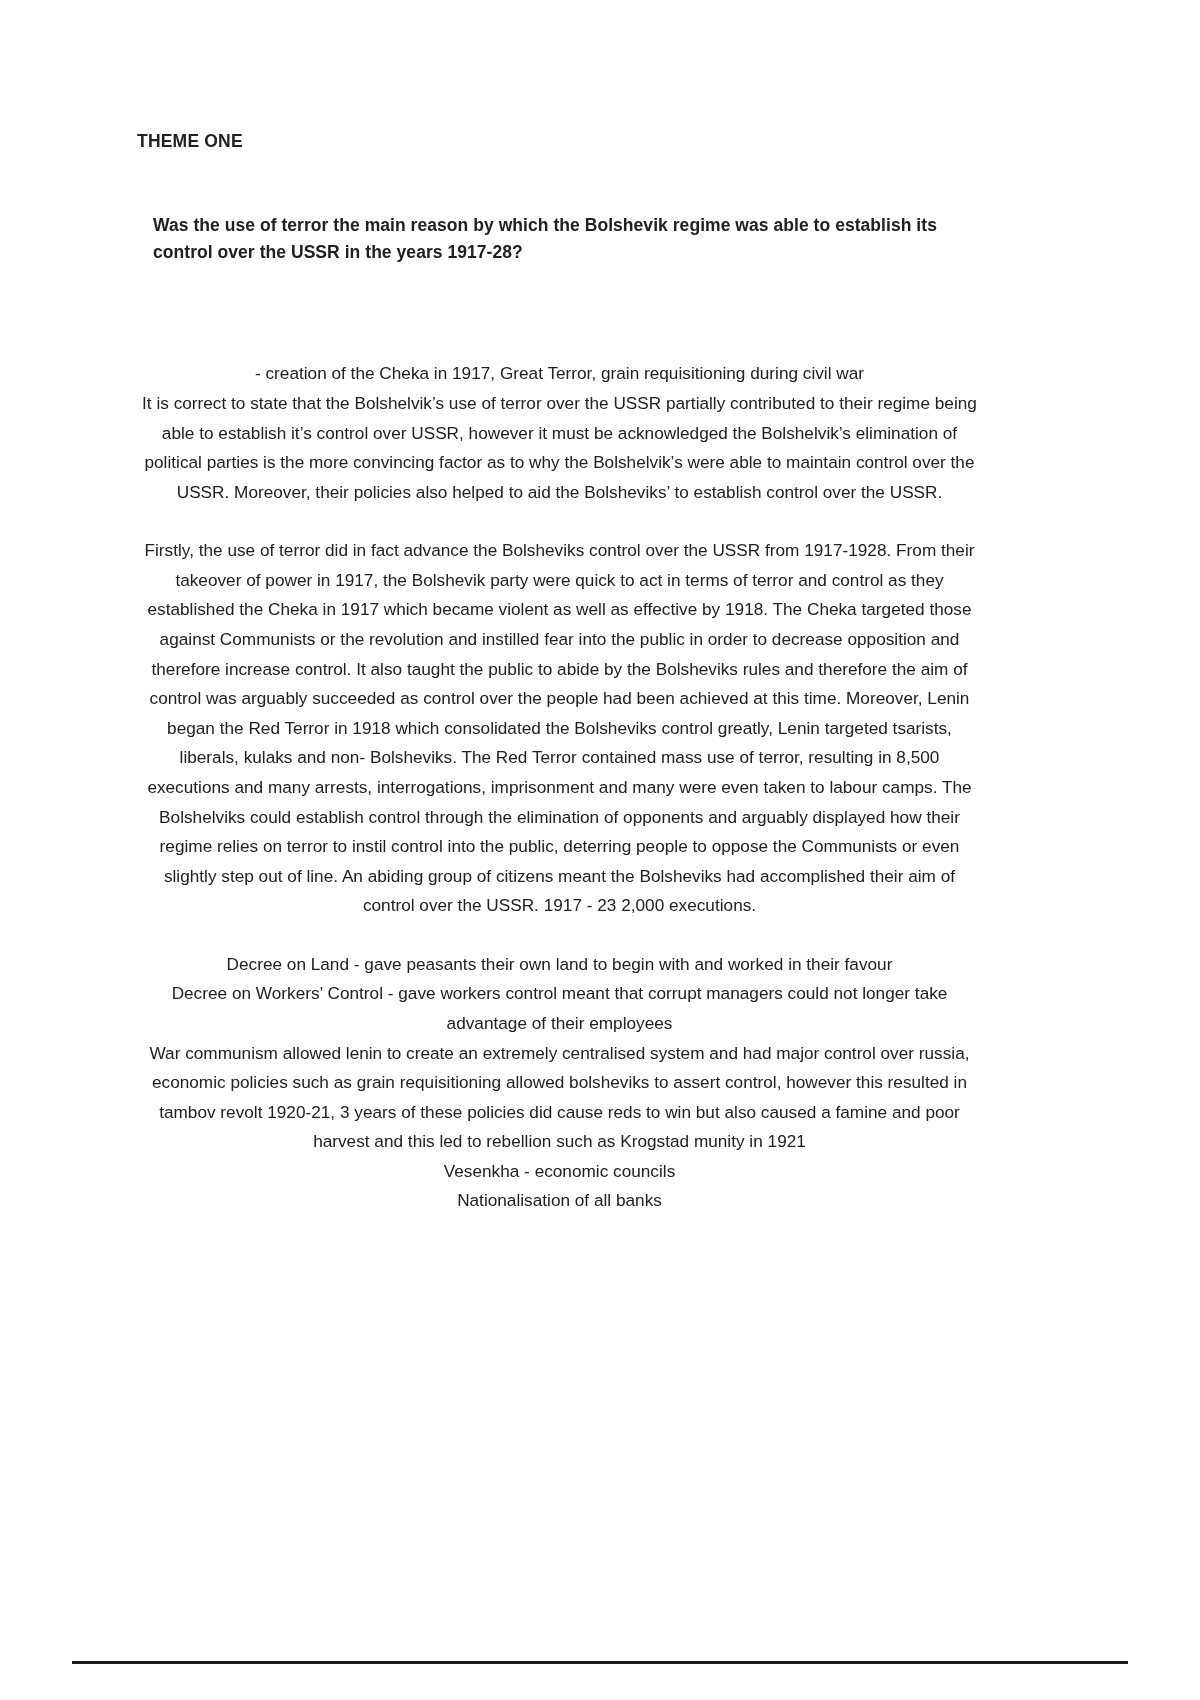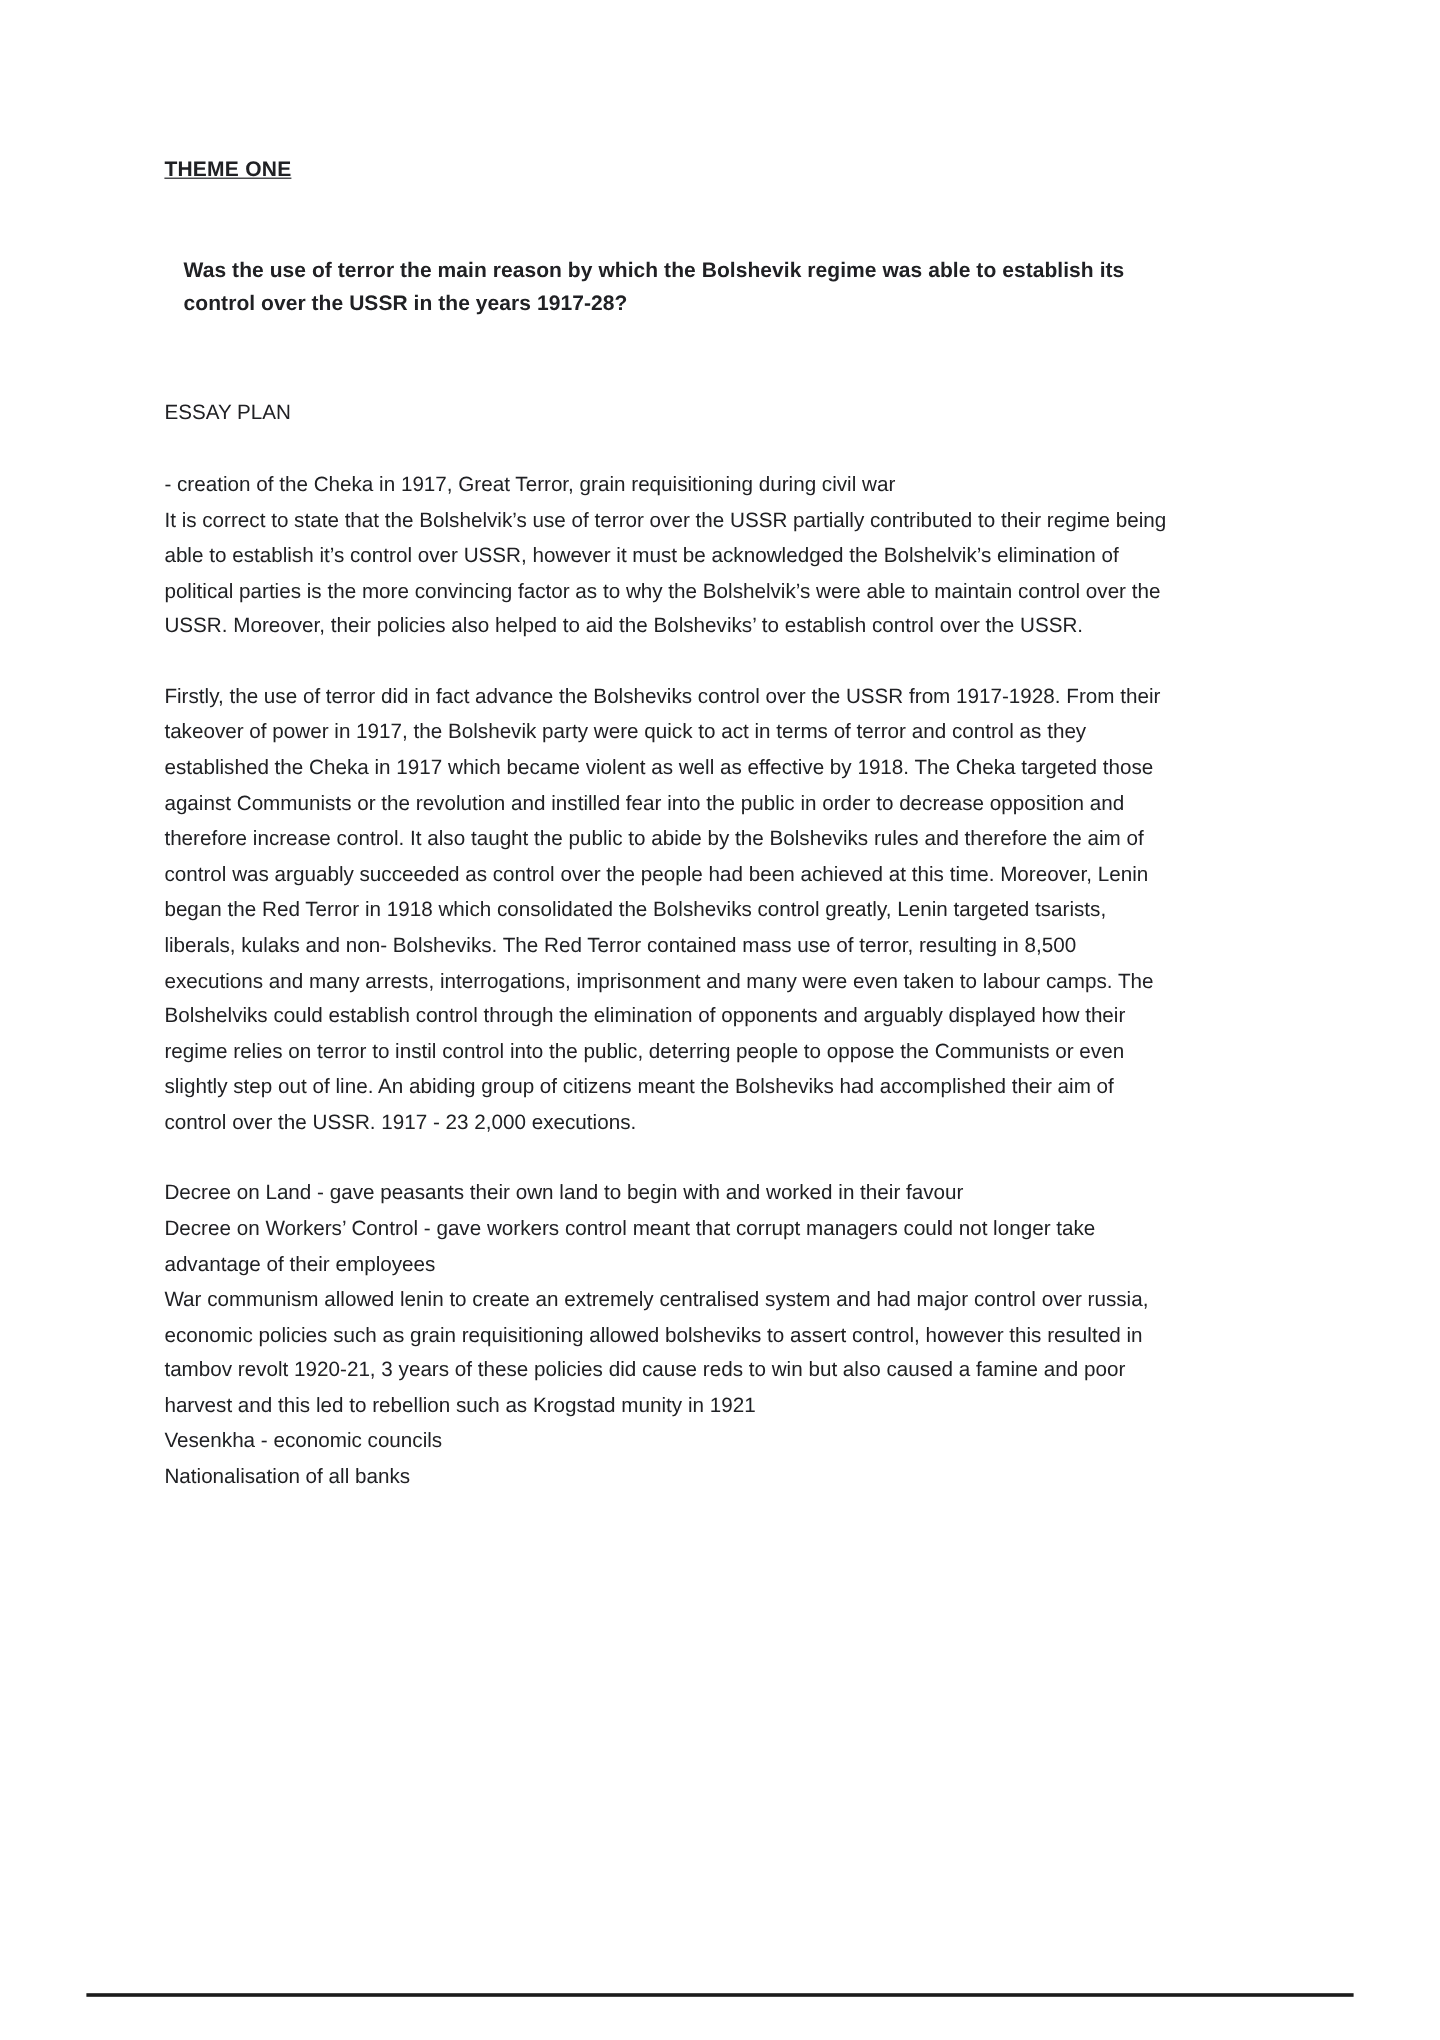--- a/index.html
+++ b/index.html
@@ -33,40 +33,39 @@
   }
 
   
   .doc-title {
     font-size: 17.5px;
     font-weight: bold;
     color: #202124;
     letter-spacing: 0.2px;
     line-height: 1.5;
     margin: 0;
-    text-decoration: underline;
   }
 
   .doc-question {
     font-size: 17.5px;
     font-weight: bold;
     color: #202124;
     line-height: 1.52;
     margin: 16px;
     letter-spacing: 0.05px;
   }
 
   .para {
     font-size: 17.2px;
     font-weight: normal;
     color: #202124;
     line-height: 1.72;
     margin: 0;
     letter-spacing: 0.01px;
-    text-align: left;
+    text-align: center;
   }
 
   .section-label {
     font-size: 17.2px;
     font-weight: normal;
     color: #202124;
     line-height: 1.72;
     margin: 0;
     letter-spacing: 0.01px;
   }
@@ -95,21 +94,20 @@
   <div class="page-body">
 
     <div class="doc-title">THEME ONE</div>
 
     <div class="gap-xl"></div>
 
     <div class="doc-question">Was the use of terror the main reason by which the Bolshevik regime was able to establish its control over the USSR in the years 1917-28?</div>
 
     <div class="gap-lg"></div>
 
-    <div class="section-label">ESSAY PLAN</div>
 
     <div class="gap-md"></div>
 
 
     <div class="para">- creation of the Cheka in 1917, Great Terror, grain requisitioning during civil war</div>
 
     <div class="para">It is correct to state that the Bolshelvik’s use of terror over the USSR partially contributed to their regime being able to establish it’s control over USSR, however it must be acknowledged the Bolshelvik’s elimination of political parties is the more convincing factor as to why the Bolshelvik’s were able to maintain control over the USSR. Moreover, their policies also helped to aid the Bolsheviks’ to establish control over the USSR.</div>
 
     <div class="gap-sm"></div>
 

